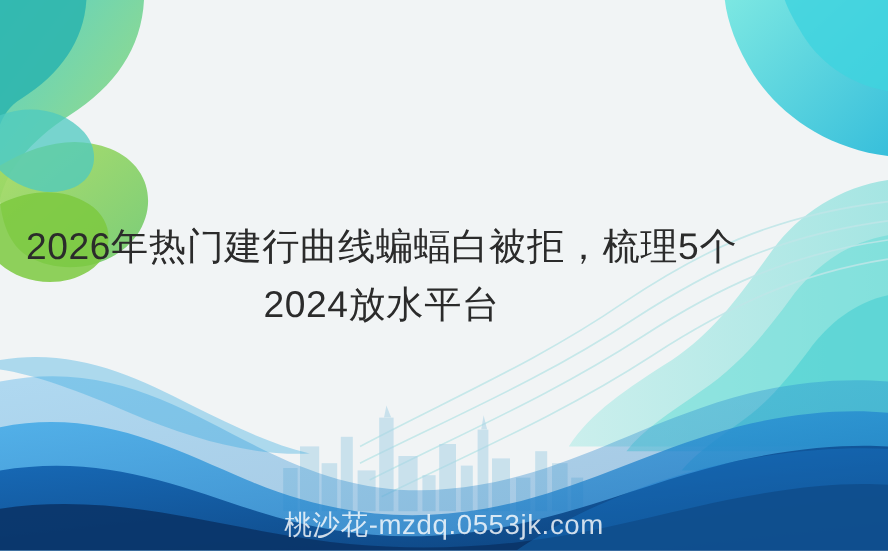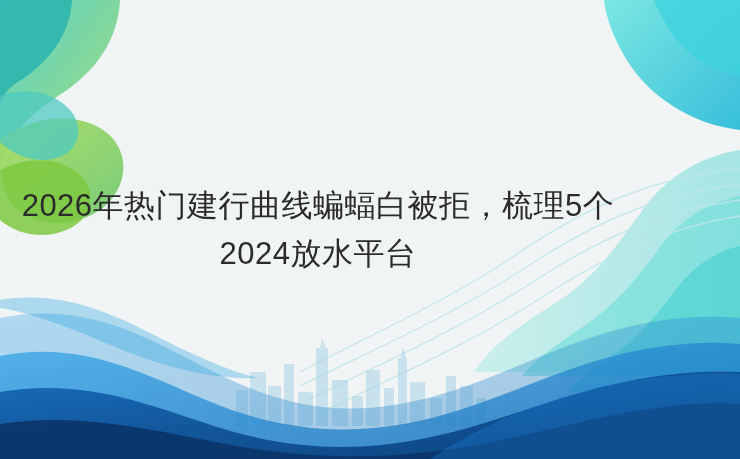--- a/index.html
+++ b/index.html
@@ -146,14 +146,15 @@
       <path d="M0,424 C80,412 150,430 226,444 C300,458 364,459 430,452 C500,444 556,426 620,414 C672,404 710,402 740,404 L740,459 L0,459 Z" fill="#0a3468" opacity="0.9"></path>
       <path d="M0,300 C60,290 110,312 160,338 C196,356 226,370 258,378 C210,380 160,366 108,344 C66,326 28,312 0,308 Z" fill="#2aa7e0" opacity="0.35"></path>
       <path d="M430,459 C470,432 520,408 580,392 C636,377 694,372 740,374 L740,459 Z" fill="#1b7fd0" opacity="0.35"></path>
     </g>
   </svg>
 
   <div id="title-wrap">
     <div id="title">2026年热门建行曲线蝙蝠白被拒，梳理5个2024放水平台</div>
   </div>
 
+  <div id="watermark">桃沙花-mzdq.0553jk.com</div>
 
 </div>
 
 </body></html>

